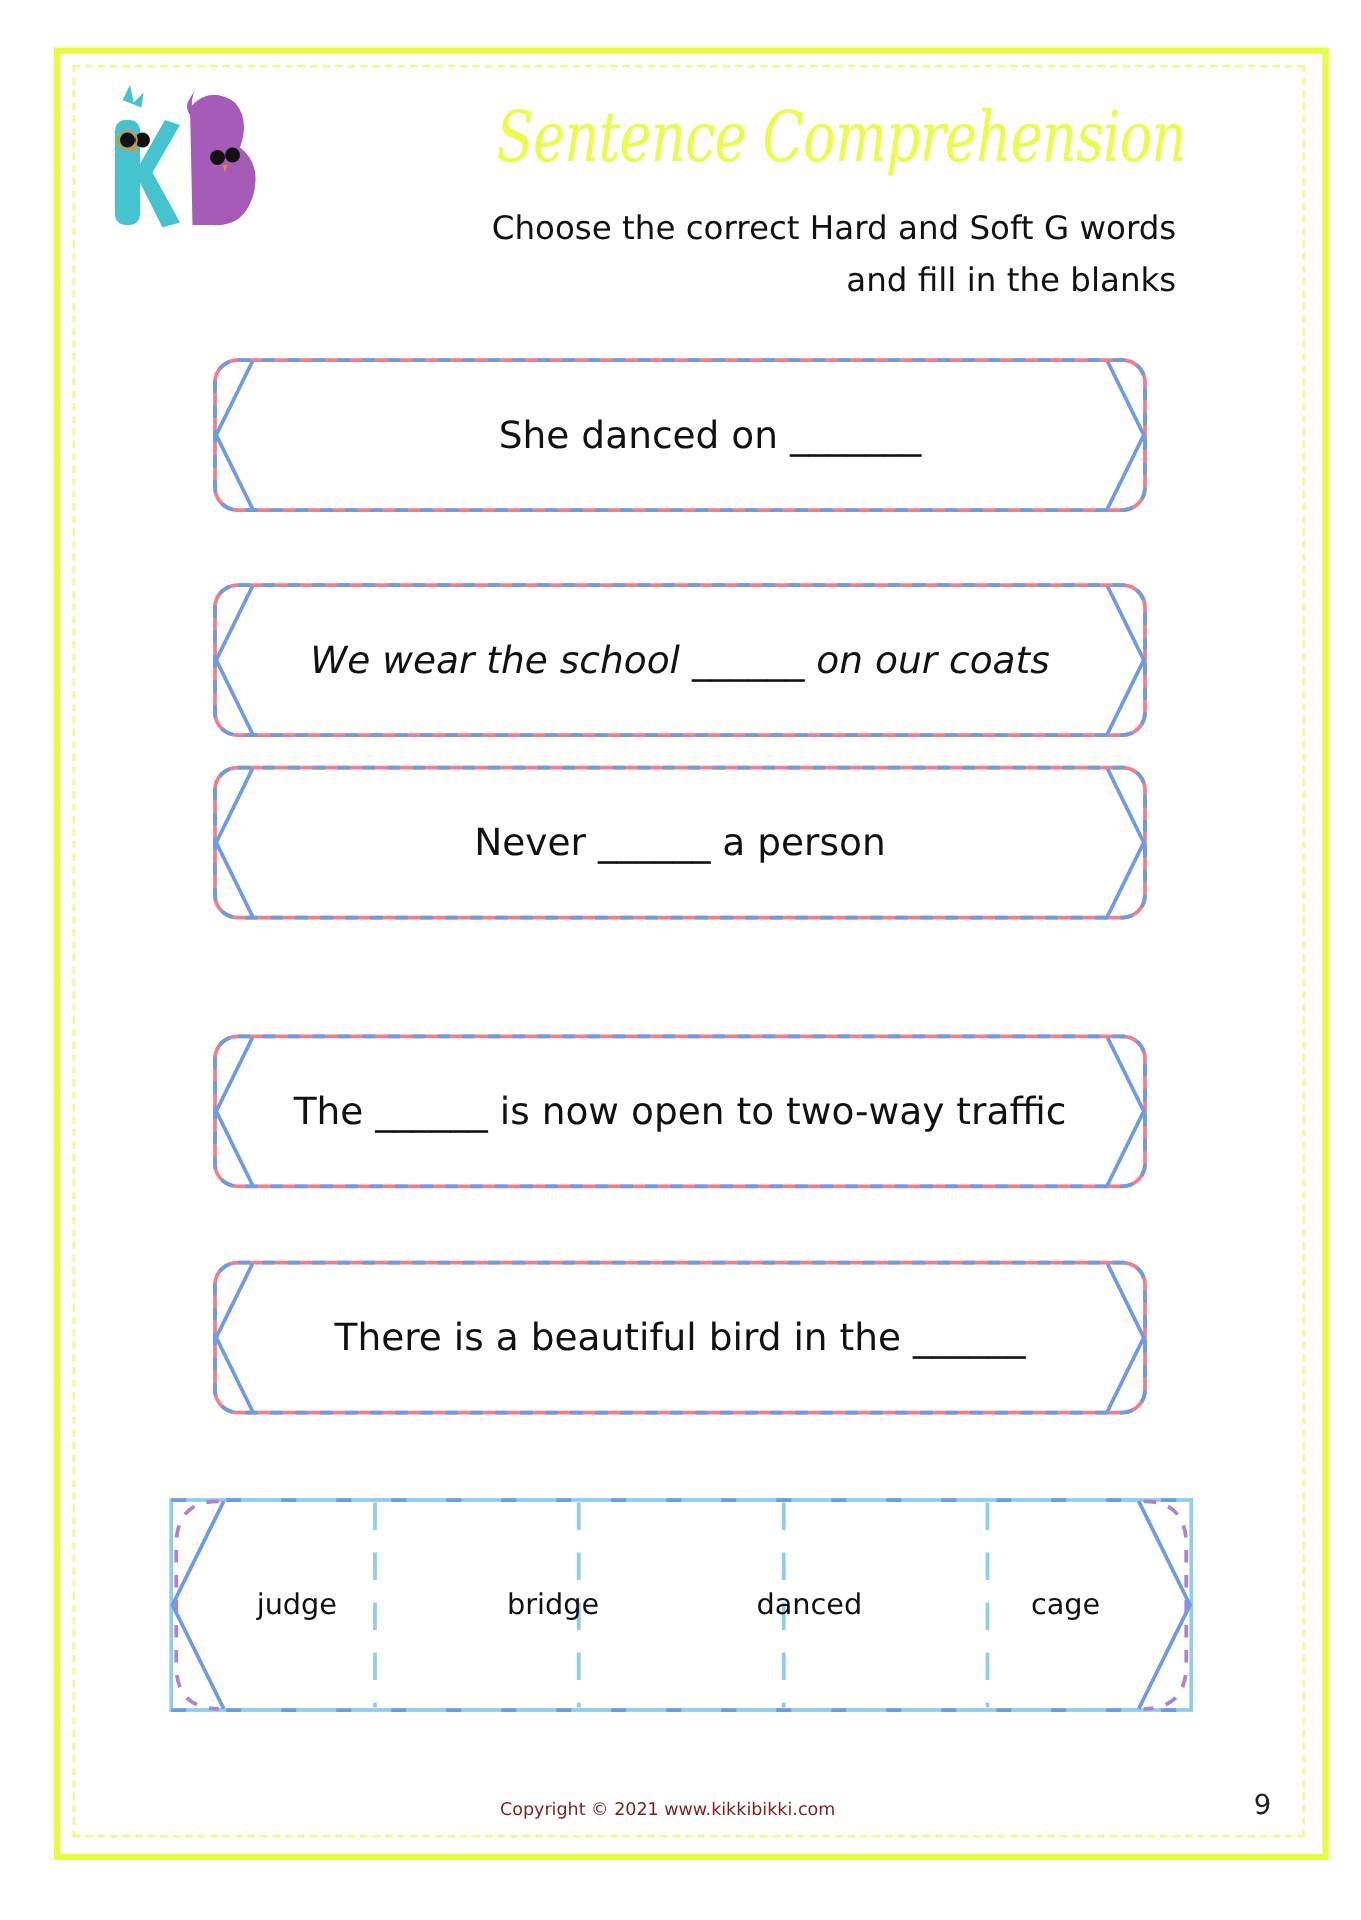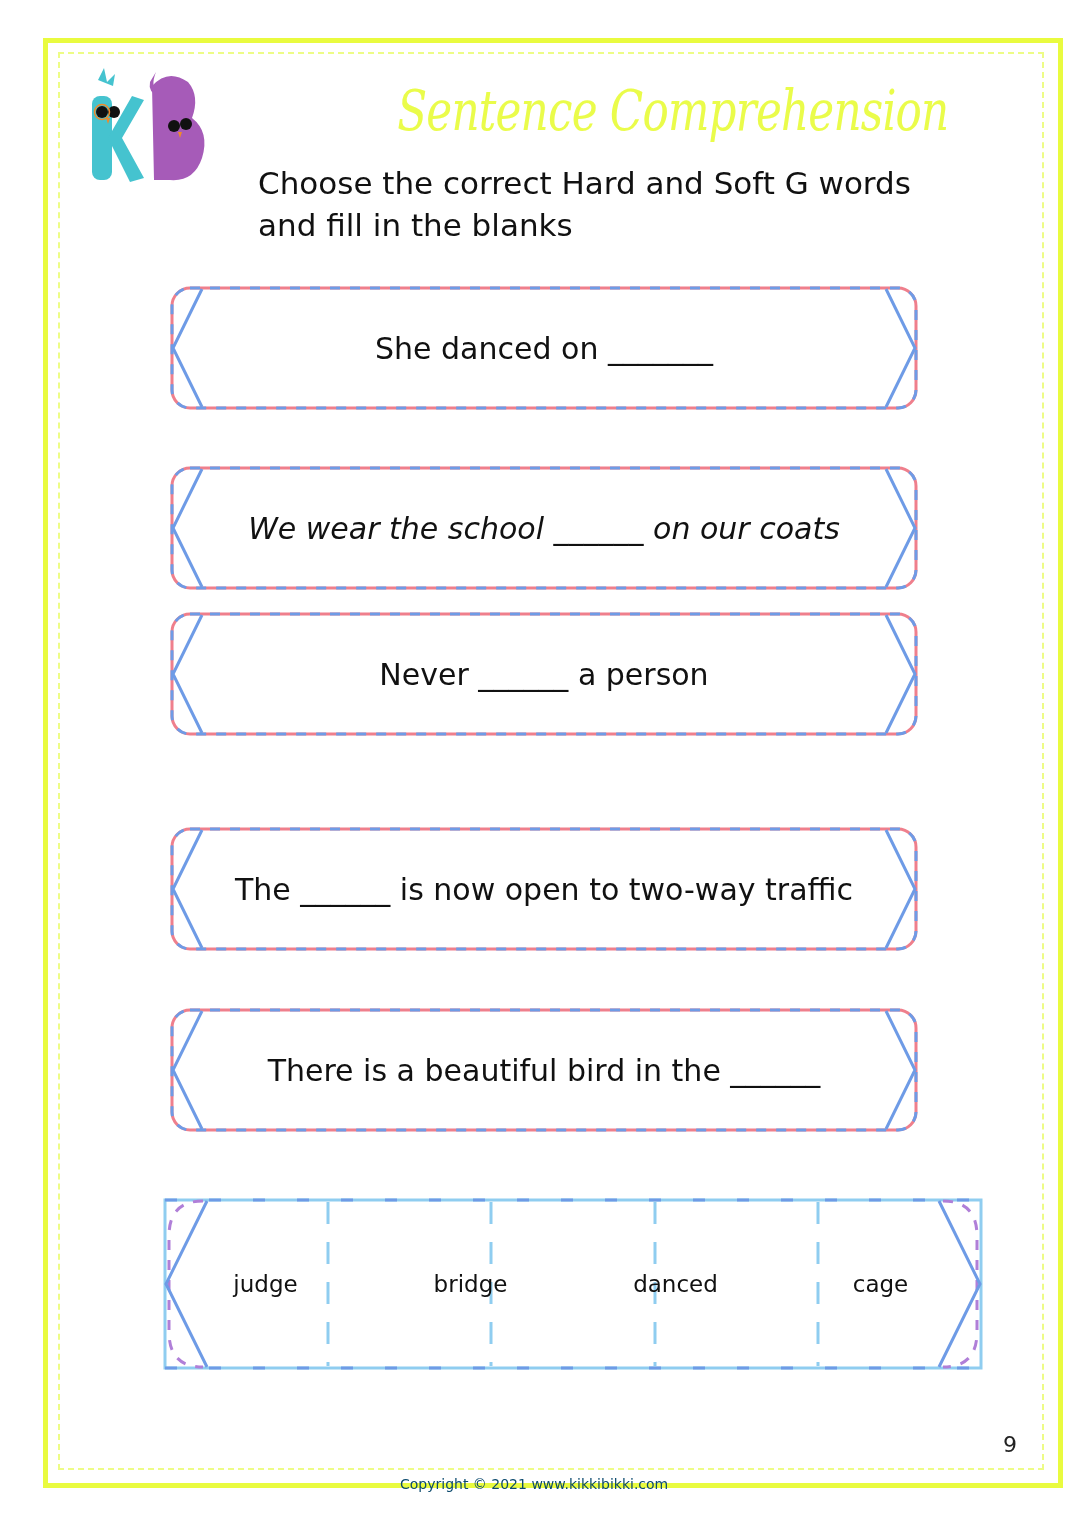--- a/index.html
+++ b/index.html
@@ -1,29 +1,29 @@
 <!DOCTYPE html>
 <html><head>
 <meta charset="utf-8">
 <style>
   html, body { margin:0; padding:0; background:#ffffff; }
   body { width:1089px; height:1536px; position:relative; overflow:hidden; font-family:"DejaVu Sans", sans-serif; color:#111; }
   .outer-border { position:absolute; left:43px; top:38px; width:1010px; height:1440px; border:5px solid #e9fb3f; box-sizing:content-box; }
   .inner-border { position:absolute; left:58px; top:52px; width:986px; height:1418px; border:2px dashed #edfc86; box-sizing:border-box; }
   .logo { position:absolute; left:78px; top:66px; width:150px; height:120px; }
   .title { position:absolute; left:340px; top:78px; width:520px; text-align:center; font-family:"DejaVu Serif", serif; font-style:italic; font-size:56px; color:#eafc4a; letter-spacing:-1px; transform:scaleX(0.78); transform-origin:center; white-space:nowrap; }
-  .subtitle { position:absolute; left:258px; top:162px; width:700px; text-align:left; font-size:31px; line-height:42px; color:#111; }
+  .subtitle { position:absolute; left:241px; top:162px; width:700px; text-align:right; font-size:26px; line-height:42px; color:#111; }
   .sentence-card { position:absolute; left:170px; width:748px; height:124px; }
   .sentence-card svg { position:absolute; left:0; top:0; }
   .sentence-text { position:absolute; left:0; top:0; width:100%; height:100%; display:flex; align-items:center; justify-content:center; font-size:30px; white-space:nowrap; }
-  .word-bank { position:absolute; left:135px; top:1198px; width:820px; height:172px;margin-left:28px; }
+  .word-bank { position:absolute; left:135px; top:1198px; width:820px; height:172px; }
   .word-bank svg { position:absolute; left:0; top:0; }
   .word-row { position:absolute; left:0; top:0; width:100%; height:100%; display:flex; }
   .word-cell { flex:1; display:flex; align-items:center; justify-content:center; font-size:23px; }
-  .copyright { position:absolute; left:400px; top:1476px; font-size:14px; color:#0c4a6e; }
+  .copyright { position:absolute; left:400px; top:1440px; font-size:14px; color:#7f1d1d; }
   .page-num { position:absolute; left:1003px; top:1432px; font-size:22px; color:#222; }
 </style>
 </head>
 <body>
 
 <div class="outer-border"></div>
 <div class="inner-border"></div>
 
 <div class="logo">
   <svg width="150" height="120" viewBox="0 0 150 120">
@@ -43,21 +43,21 @@
     <path d="M100 66 l4 0 l-2 6 z" fill="#f08a2a"></path>
   </svg>
 </div>
 
 <div class="title">Sentence Comprehension</div>
 <div class="subtitle">
   <div>Choose the correct Hard and Soft G words</div>
   <div>and fill in the blanks</div>
 </div>
 
-<div class="sentence-card" style="top:286px;">
+<div class="sentence-card" style="top:286px;padding-left:48px;">
   <svg width="748" height="124">
     <rect x="2" y="2" width="744" height="120" rx="18" fill="#fff" stroke="#ef7f8c" stroke-width="3"></rect>
     <rect x="2" y="2" width="744" height="120" rx="18" fill="none" stroke="#6e9be6" stroke-width="3" stroke-dasharray="10 10"></rect>
     <polyline points="32,3 3,62 32,121" fill="none" stroke="#6e9be6" stroke-width="3"></polyline>
     <polyline points="716,3 745,62 716,121" fill="none" stroke="#6e9be6" stroke-width="3"></polyline>
   </svg>
   <div class="sentence-text">She danced on _______</div>
 </div>
 
 <div class="sentence-card" style="top:466px;font-style:italic;">

